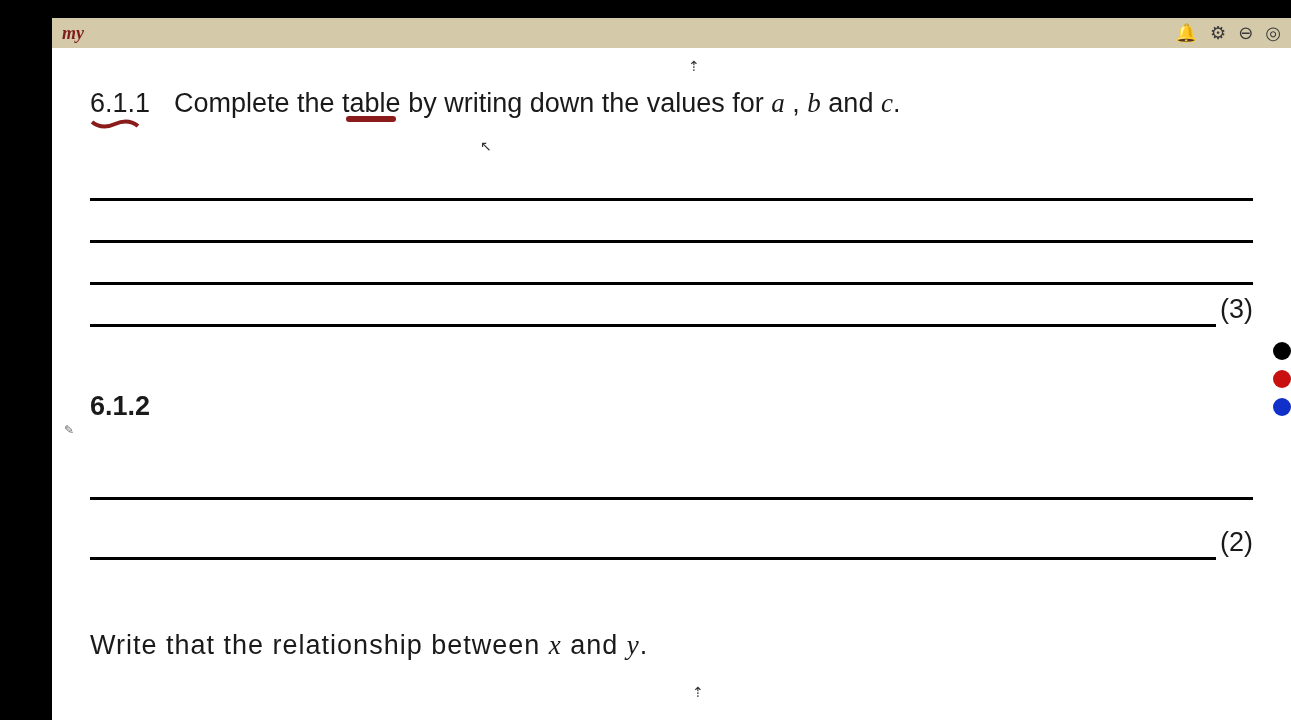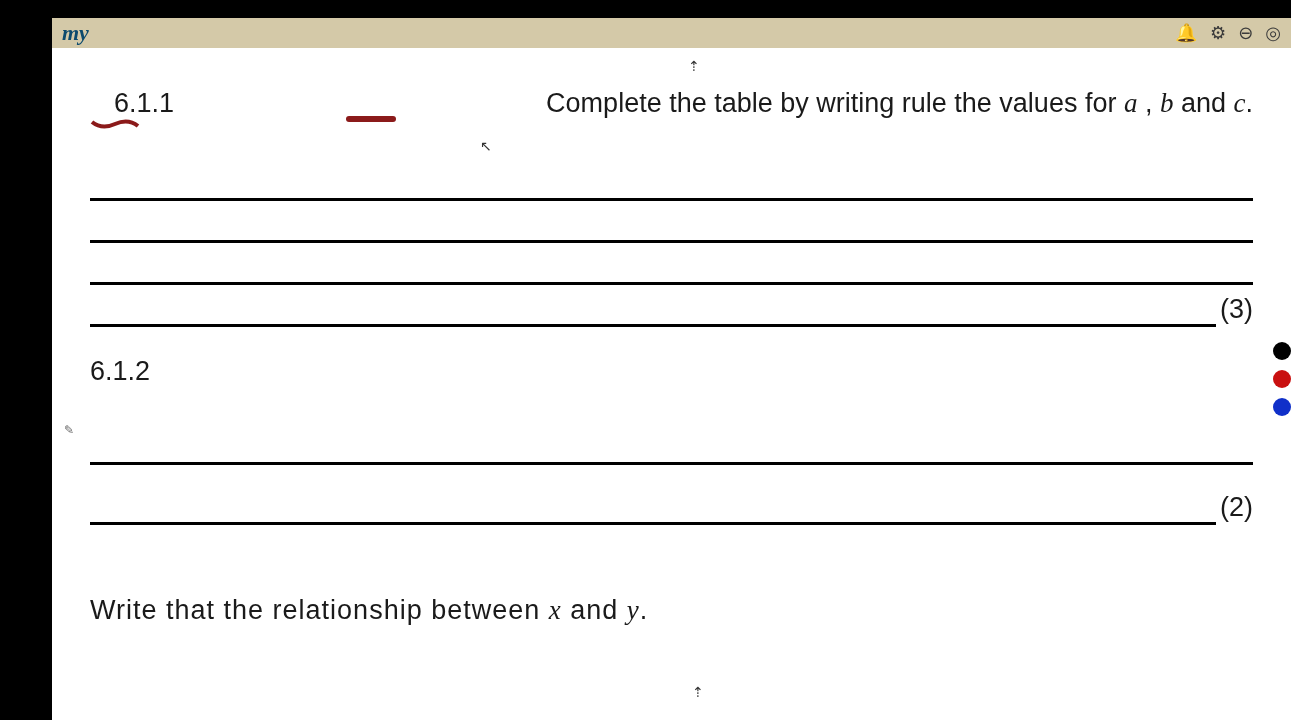--- a/index.html
+++ b/index.html
@@ -21,24 +21,24 @@
     }
     .top-bar {
       height: 30px;
       background: #d4c9a8;
       display: flex;
       align-items: center;
       padding: 0 10px;
       justify-content: space-between;
     }
     .logo {
-      color: #0c4a6e;
+      color: #7f1d1d;
       font-style: italic;
       font-weight: bold;
-      font-size: 22px;
+      font-size: 18px;
       font-family: cursive;
     }
     .top-icons {
       display: flex;
       gap: 12px;
       align-items: center;
     }
     .top-icons span {
       color: #3a3a3a;
       font-size: 18px;
@@ -92,21 +92,21 @@
       display: flex;
       align-items: flex-end;
     }
     .marks-wrap .aline { flex: 1; }
     .marks-label {
       padding-left: 4px;
       font-size: 27px;
       position: relative;
       bottom: 2px;
     }
-    .q2 { margin-top: 29px; }
+    .q2 { margin-top: 64px; font-weight: bold; }
     .q2 .qtext { line-height: 1.4; max-width: 850px; }
     .q3 { margin-top: 70px; letter-spacing: 1px; font-weight: 500;}
     .cursor-icon {
       position: absolute;
       font-size: 14px;
       color: #333;
     }
     .cursor-1 { left: 636px; top: 10px; }
     .cursor-2 { left: 428px; top: 90px; }
     .cursor-3 { left: 640px; top: 636px; }
@@ -147,30 +147,30 @@
       <span>⊖</span>
       <span>◎</span>
     </div>
   </div>
 
   <div class="content">
 
     <span class="cursor-icon cursor-1">⇡</span>
     <span class="cursor-icon cursor-2">↖</span>
 
-    <div class="question-row" style="position:relative;text-align:right;">
+    <div class="question-row" style="position:relative;">
       <div class="underline-mark-1">
         <svg viewBox="0 0 50 14">
             <path d="M2 4 Q 12 12, 25 6 T 48 8"></path>
           </svg>
       </div>
       <div class="underline-mark-2"></div>
       <div class="qnum">6.1.1</div>
       <div class="qtext">
-        <span>Complete the table by writing rule the values for </span><span class="italic">a</span><span> , </span><span class="italic">b</span><span> and </span><span class="italic">c</span><span>.</span>
+        <span>Complete the table by writing down the values for </span><span class="italic">a</span><span> , </span><span class="italic">b</span><span> and </span><span class="italic">c</span><span>.</span>
       </div>
     </div>
 
     <div class="answer-lines">
       <div class="aline"></div>
       <div class="aline"></div>
       <div class="aline"></div>
       <div class="marks-wrap">
         <div class="aline" style="height:42px;"></div>
         <div class="marks-label">(3)</div>

